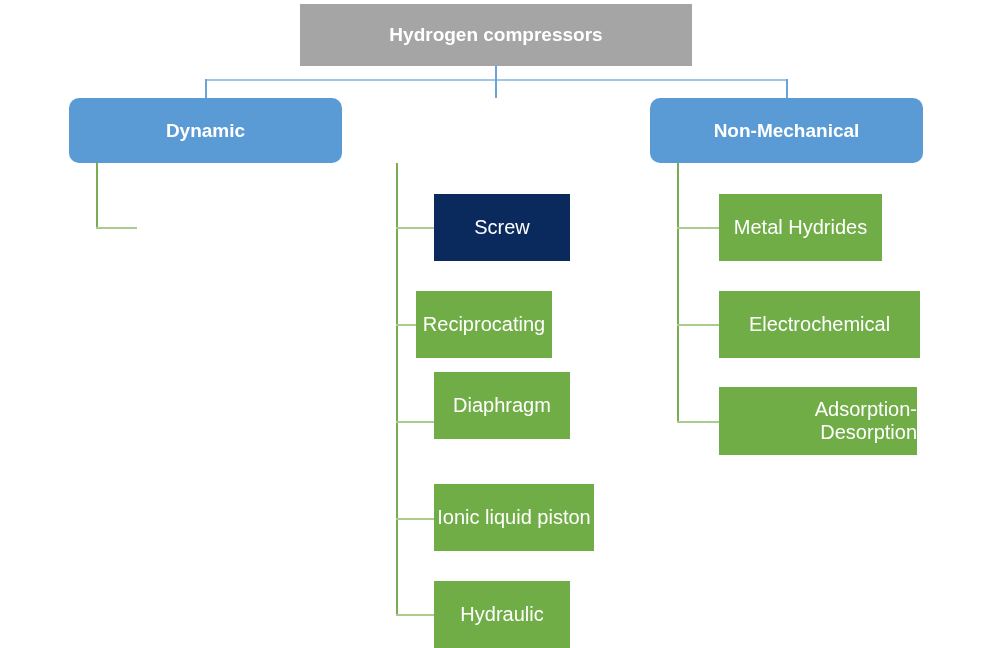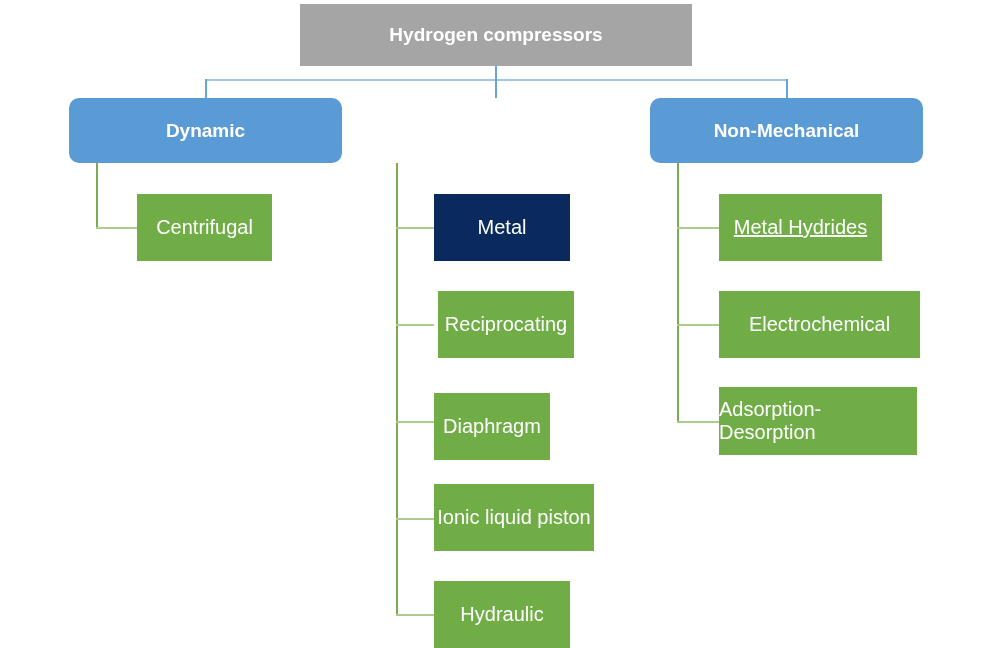--- a/index.html
+++ b/index.html
@@ -16,21 +16,21 @@
     height: 648px;
     background: #ffffff;
     overflow: hidden;
   }
   .node {
     position: absolute;
     box-sizing: border-box;
     display: flex;
     align-items: center;
     justify-content: center;
-    text-align: left;
+    text-align: right;
     color: #ffffff;
     line-height: 1.15;
   }
   .node-root {
     background: #a5a5a5;
     font-size: 19px;
     font-weight: bold;
   }
   .node-cat {
     background: #5b9bd5;
@@ -83,62 +83,59 @@
   <div class="conn conn-blue-v" style="left:495px; top:79px; height:19px;"></div>
   <div class="conn conn-blue-v" style="left:786px; top:79px; height:19px;"></div>
 
   <div class="node node-cat" style="left:69px; top:98px; width:273px; height:65px;">
     <span>Dynamic</span>
   </div>
 
   <div class="conn conn-green-v" style="left:96px; top:163px; height:66px;"></div>
   <div class="conn conn-green-h" style="left:96px; top:227px; width:41px;"></div>
 
-  <div class="node node-leaf" style="left:137px; top:194px; width:135px; height:67px;">
-    <span>Centrifugal</span>
-  </div>
 
 
   <div class="conn conn-green-v" style="left:396px; top:163px; height:452px;"></div>
   <div class="conn conn-green-h" style="left:396px; top:227px; width:38px;"></div>
   <div class="conn conn-green-h" style="left:396px; top:324px; width:38px;"></div>
   <div class="conn conn-green-h" style="left:396px; top:421px; width:38px;"></div>
   <div class="conn conn-green-h" style="left:396px; top:518px; width:38px;"></div>
   <div class="conn conn-green-h" style="left:396px; top:614px; width:38px;"></div>
 
   <div class="node node-leaf-hl" style="left:434px; top:194px; width:136px; height:67px;">
-    <span>Metal</span>
+    <span>Screw</span>
   </div>
 
-  <div class="node node-leaf" style="left:438px; top:291px; width:136px; height:67px;">
+  <div class="node node-leaf" style="left:416px; top:291px; width:136px; height:67px;">
     <span>Reciprocating</span>
   </div>
 
-  <div class="node node-leaf" style="left:434px; top:393px; width:116px; height:67px;">
+  <div class="node node-leaf" style="left:434px; top:372px; width:136px; height:67px;">
     <span>Diaphragm</span>
   </div>
 
   <div class="node node-leaf" style="left:434px; top:484px; width:160px; height:67px;">
     <span>Ionic liquid piston</span>
   </div>
 
   <div class="node node-leaf" style="left:434px; top:581px; width:136px; height:67px;">
     <span>Hydraulic</span>
   </div>
 
   <div class="node node-cat" style="left:650px; top:98px; width:273px; height:65px;">
     <span>Non-Mechanical</span>
   </div>
 
   <div class="conn conn-green-v" style="left:677px; top:163px; height:259px;"></div>
   <div class="conn conn-green-h" style="left:677px; top:227px; width:42px;"></div>
   <div class="conn conn-green-h" style="left:677px; top:324px; width:42px;"></div>
   <div class="conn conn-green-h" style="left:677px; top:421px; width:42px;"></div>
 
-  <div class="node node-leaf" style="left:719px; top:194px; width:163px; height:67px;text-decoration:underline;">
+  <div class="node node-leaf" style="left:719px; top:194px; width:163px; height:67px;">
     <span>Metal Hydrides</span>
   </div>
 
   <div class="node node-leaf" style="left:719px; top:291px; width:201px; height:67px;">
     <span>Electrochemical</span>
   </div>
 
   <div class="node node-leaf" style="left:719px; top:387px; width:198px; height:68px;">
     <span>Adsorption-Desorption</span>
   </div>

